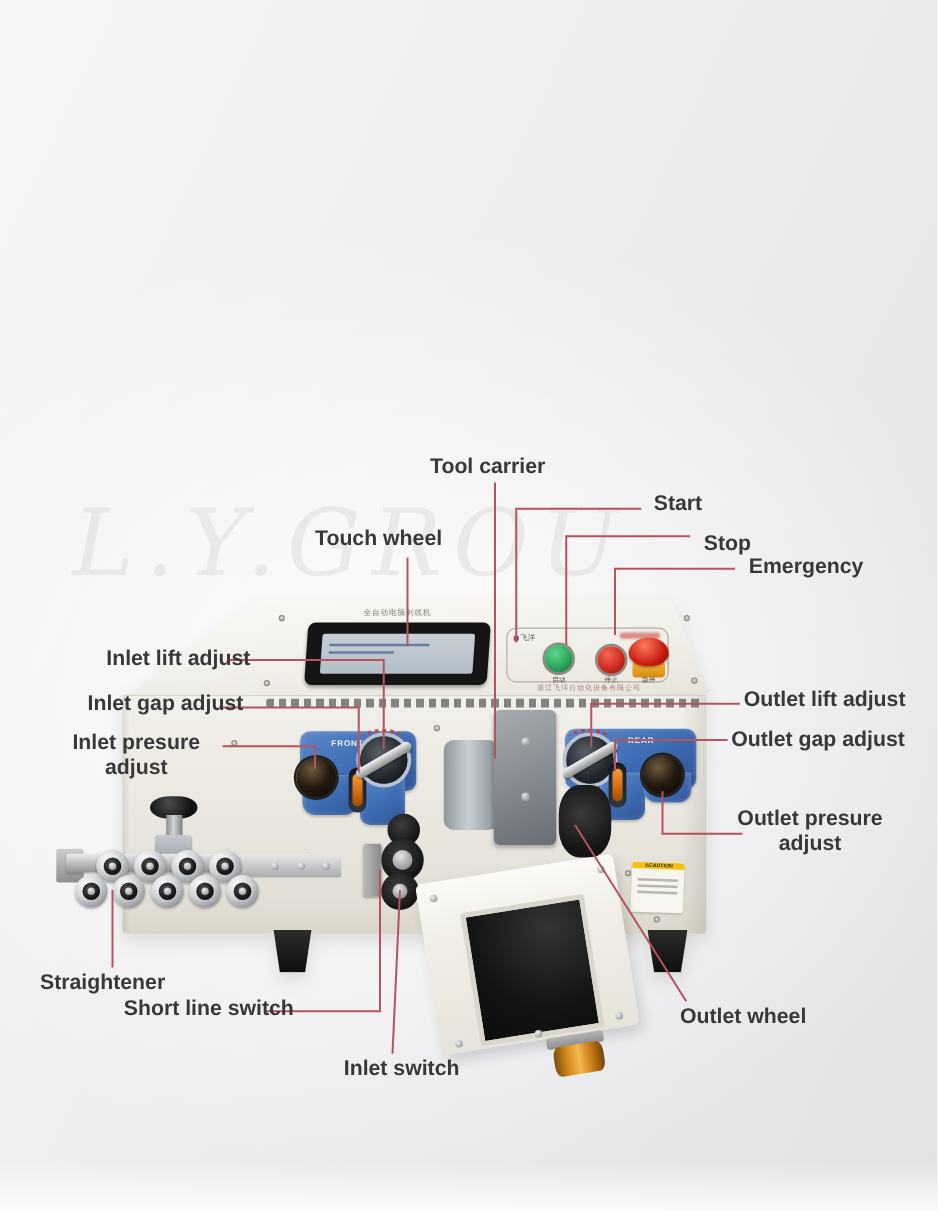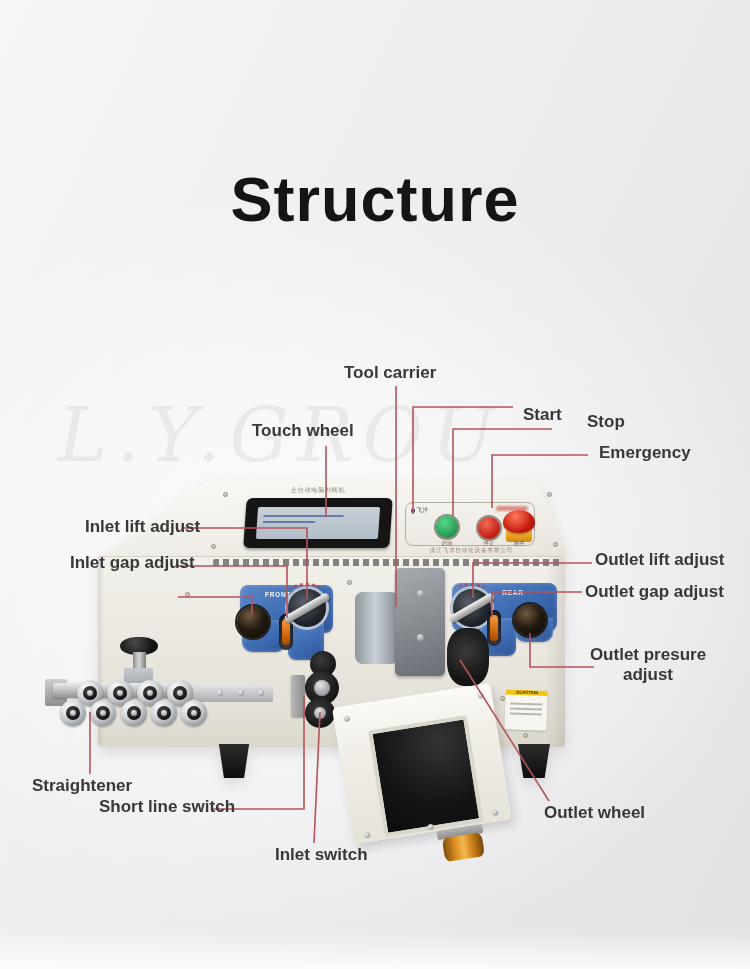--- a/index.html
+++ b/index.html
@@ -158,21 +158,20 @@
     background:linear-gradient(180deg,#b5b5b5,#8d8d8d);}
   .brassfoot{position:absolute;left:88px;top:146px;width:40px;height:24px;border-radius:5px/8px;
     background:linear-gradient(90deg,#7d4f0e,#d98b1f 28%,#f3b84e 50%,#c87a16 75%,#70460c);}
 </style>
 </head>
 <body>
 
 <div id="scene">
 
   <div class="watermark">L.Y.GROU</div>
-  <div class="page-title">Structure</div>
 
   <div id="machine">
     <div class="slope"></div>
     <div class="front"></div>
     <div class="vent"></div>
 
     <div class="screw" style="left:128px;top:12px;"></div>
     <div class="screw" style="left:452px;top:12px;"></div>
     <div class="screw" style="left:116px;top:64px;"></div>
     <div class="screw" style="left:458px;top:62px;"></div>
@@ -295,26 +294,27 @@
     <polyline points="592,563 473,563 473,598"></polyline>
     <polyline points="582,592 492,592 492,617"></polyline>
     <polyline points="594,667 530,667 530,633"></polyline>
     <polyline points="90,712 90,774"></polyline>
     <polyline points="213,809 304,809 304,696"></polyline>
     <polyline points="320,712 314,843"></polyline>
     <polyline points="460,660 549,801"></polyline>
   </svg>
 
   <div class="lbl" style="left:344px;top:363px;">Tool carrier</div>
-  <div class="lbl" style="left:523px;top:405px;">Start</div>
-  <div class="lbl" style="left:563px;top:412px;margin-left:24px;">Stop</div>
+  <div class="lbl" style="left:523px;top:393px;">Start</div>
+  <div class="lbl" style="left:563px;top:425px;">Stop</div>
   <div class="lbl" style="left:599px;top:443px;">Emergency</div>
   <div class="lbl" style="left:252px;top:421px;">Touch wheel</div>
   <div class="lbl" style="left:85px;top:517px;">Inlet lift adjust</div>
   <div class="lbl" style="left:70px;top:553px;">Inlet gap adjust</div>
+  <div class="lbl wrap" style="left:50px;top:584px;width:118px;">Inlet presure adjust</div>
   <div class="lbl" style="left:595px;top:550px;">Outlet lift adjust</div>
   <div class="lbl" style="left:585px;top:582px;">Outlet gap adjust</div>
   <div class="lbl wrap" style="left:578px;top:645px;width:140px;">Outlet presure adjust</div>
   <div class="lbl" style="left:32px;top:776px;">Straightener</div>
   <div class="lbl" style="left:99px;top:797px;">Short line switch</div>
   <div class="lbl" style="left:275px;top:845px;">Inlet switch</div>
   <div class="lbl" style="left:544px;top:803px;">Outlet wheel</div>
 
 </div>
 

